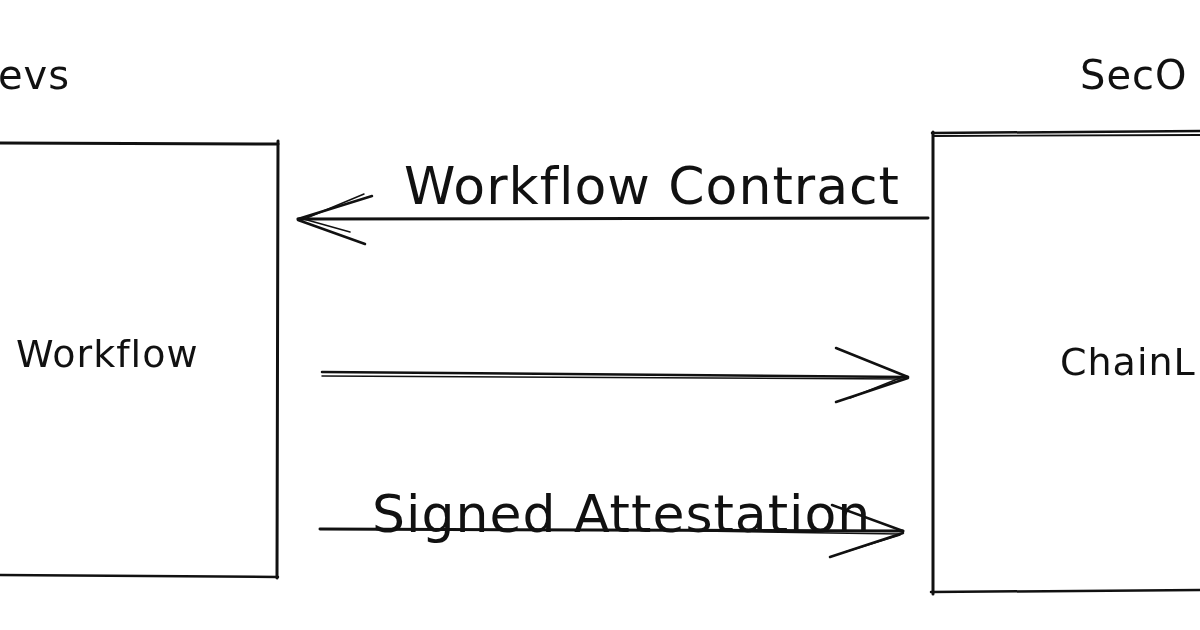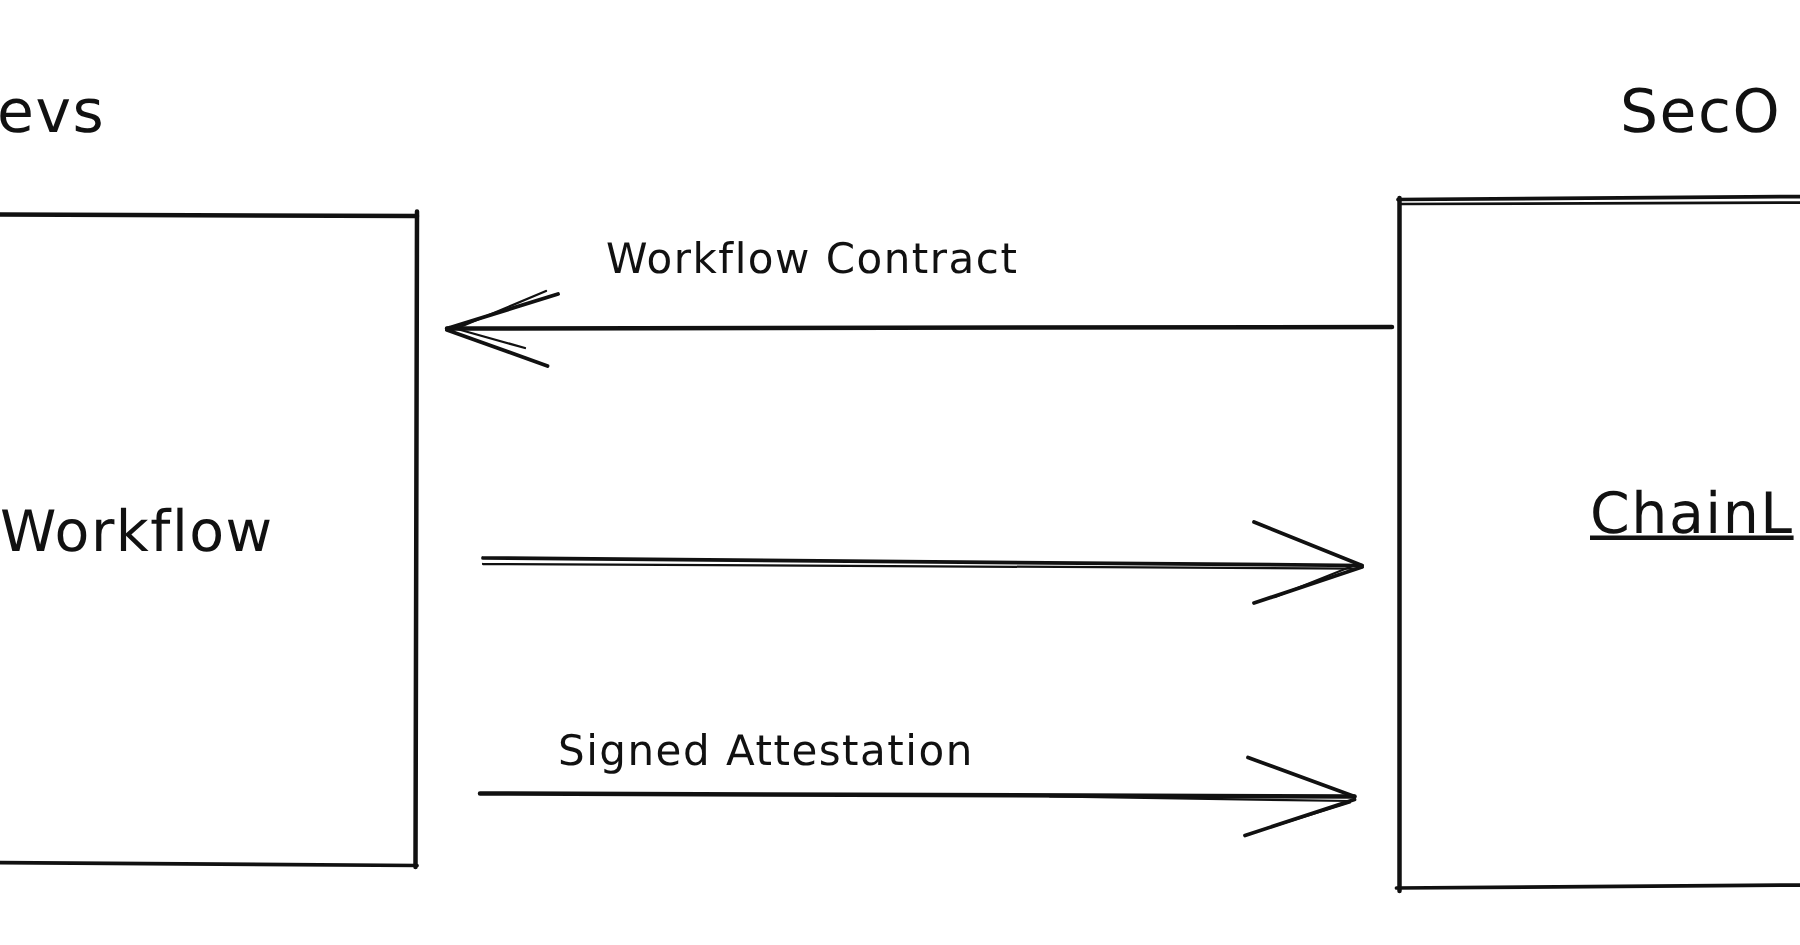--- a/index.html
+++ b/index.html
@@ -8,21 +8,21 @@
       background: #ffffff; position: relative;
       font-family: "DejaVu Sans", sans-serif; color: #111111;
     }
     .diagram { position: absolute; left: 0; top: 0; width: 1112px; height: 630px; }
     .label {
       position: absolute; white-space: nowrap; color: #111111;
       font-family: "DejaVu Sans", sans-serif; letter-spacing: 1px;
     }
     .actor-label { font-size: 40px; }
     .box-label { font-size: 38px; }
-    .arrow-label { font-size: 28px; }
+    .arrow-label { font-size: 52px; }
     svg { position: absolute; left: 0; top: 0; }
   </style>
 </head>
 <body>
 
 <div class="diagram">
   <svg width="1200" height="630" viewBox="0 0 1200 630">
     <g stroke="#111111" fill="none" stroke-linecap="round" stroke-linejoin="round">
 
       <g>
@@ -60,18 +60,18 @@
         <path d="M 903 531 L 832 505" stroke-width="2.5"></path>
         <path d="M 903 533 L 830 557" stroke-width="2.5"></path>
         <path d="M 900 535 L 845 552" stroke-width="1.5"></path>
       </g>
     </g>
   </svg>
 
   <div class="label actor-label" style="left:-2px; top:52px;">evs</div>
   <div class="label actor-label" style="left:1080px; top:52px;">SecO</div>
 
-  <div class="label box-label" style="left:0; top:332px;">Workflow</div>
-  <div class="label box-label" style="left:1060px; top:320px;text-decoration:underline;">ChainL</div>
+  <div class="label box-label" style="left:16px; top:332px;">Workflow</div>
+  <div class="label box-label" style="left:1060px; top:340px;">ChainL</div>
 
   <div class="label arrow-label" style="left:404px; top:156px;">Workflow Contract</div>
   <div class="label arrow-label" style="left:372px; top:484px;">Signed Attestation</div>
 </div>
 
 </body></html>

